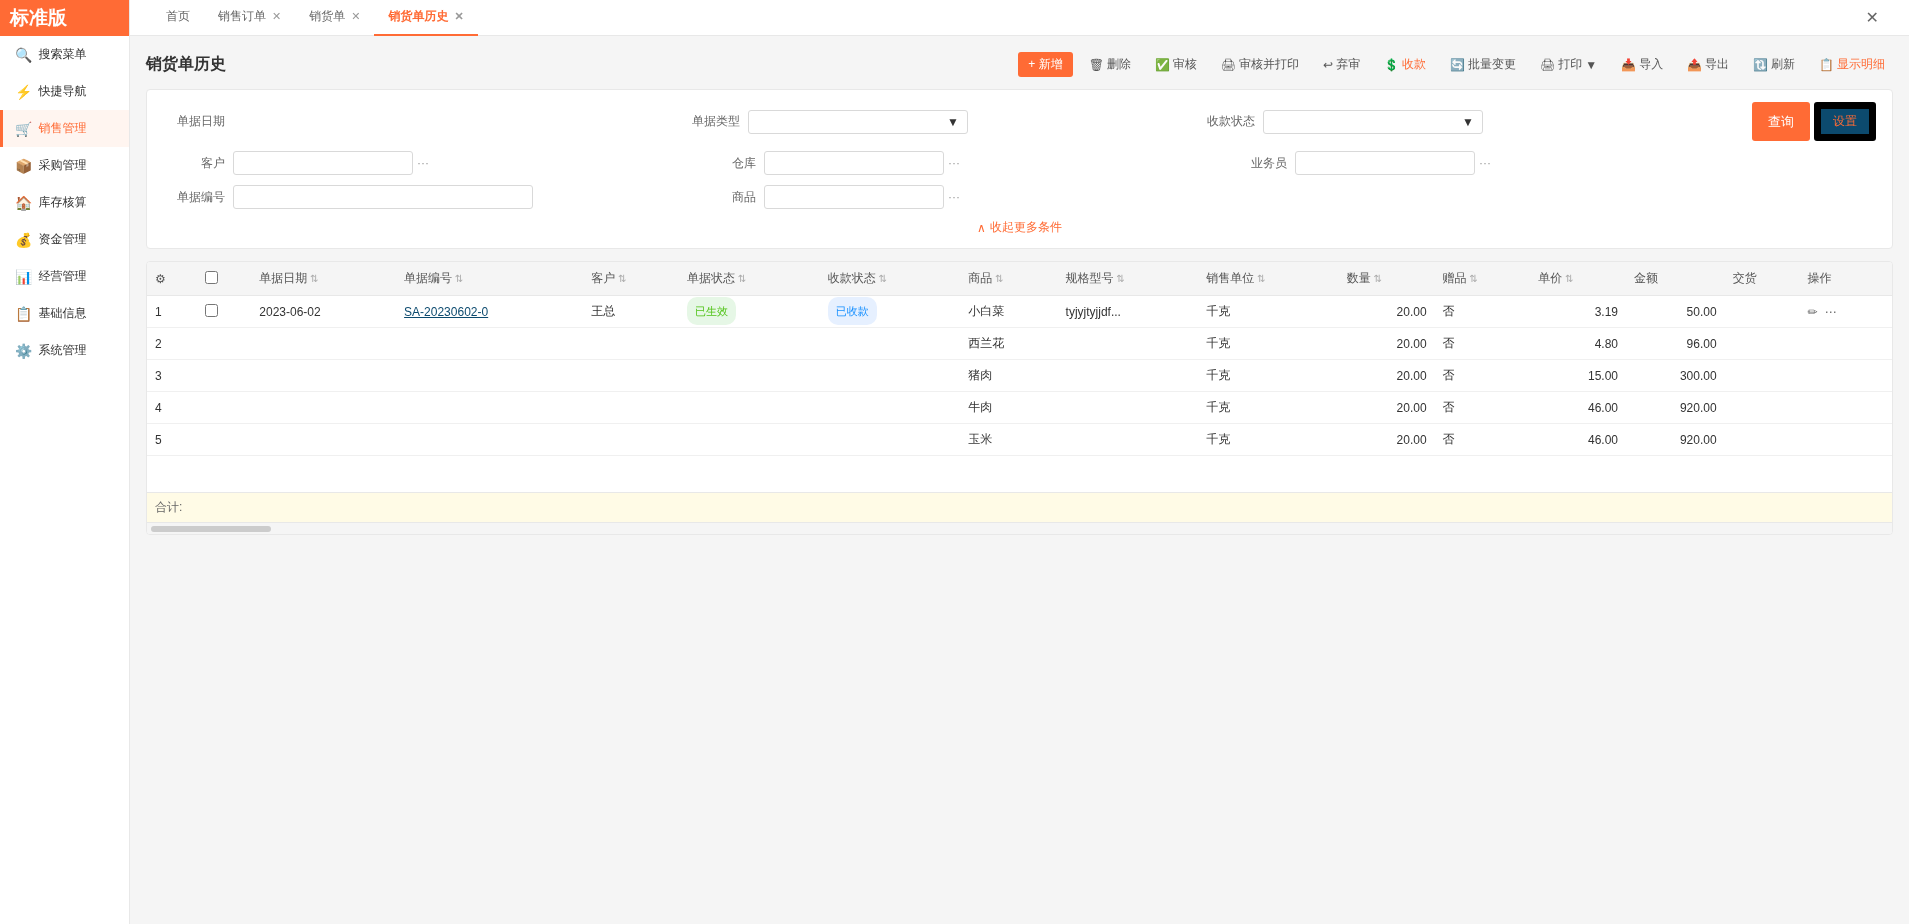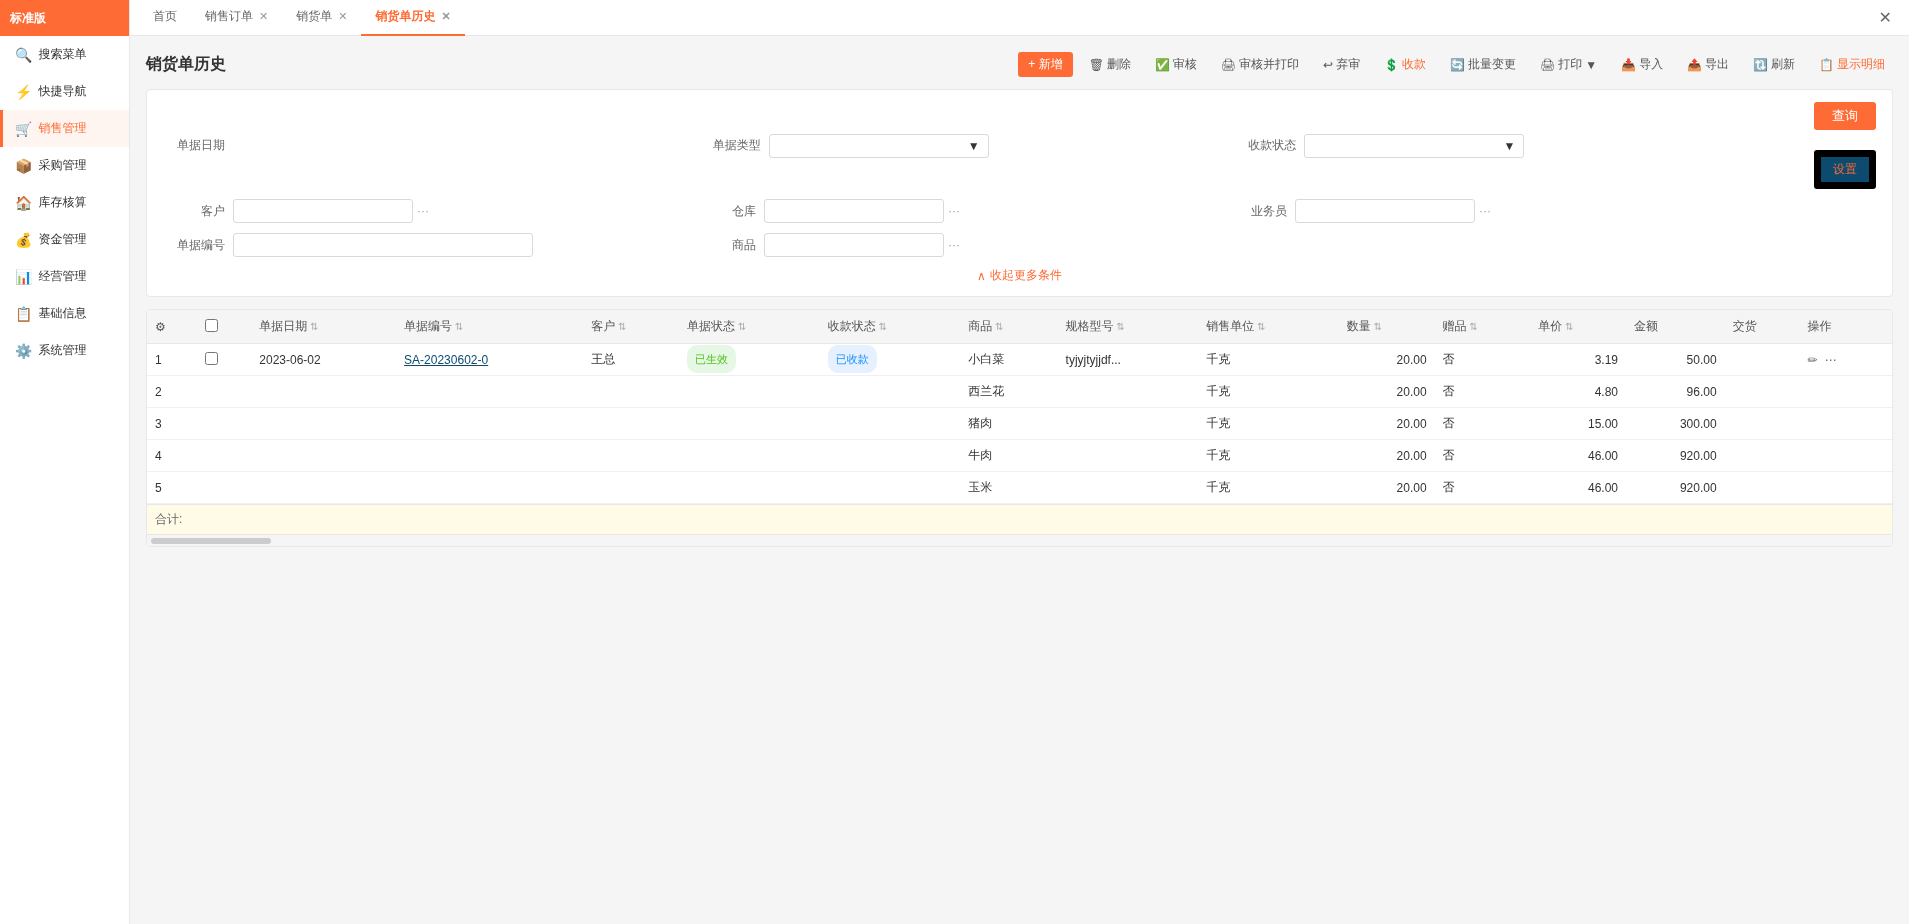--- a/index.html
+++ b/index.html
@@ -11,21 +11,21 @@
       background: #fff;
       border-right: 1px solid #e8e8e8;
       display: flex;
       flex-direction: column;
       flex-shrink: 0;
     }
     .sidebar-logo {
       background: #ff6b35;
       color: #fff;
       padding: 8px 10px;
-      font-size: 12px;
+      font-size: 19px;
       font-weight: bold;
       height: 36px;
       display: flex;
       align-items: center;
     }
     .sidebar-item {
       display: flex;
       align-items: center;
       padding: 10px 12px;
       cursor: pointer;
@@ -43,21 +43,21 @@
       overflow: hidden;
     }
 
     
     .top-nav {
       background: #fff;
       border-bottom: 1px solid #e8e8e8;
       display: flex;
       align-items: center;
       height: 36px;
-      padding: 0 9px;
+      padding: 0 22px;
     }
     .nav-tab {
       padding: 0 14px;
       height: 36px;
       display: flex;
       align-items: center;
       cursor: pointer;
       color: #666;
       border-bottom: 2px solid transparent;
       white-space: nowrap;
@@ -234,20 +234,21 @@
     .link-text { color: #0c4a6e; cursor: pointer; text-decoration: underline; }
     .action-icon { color: #666; cursor: pointer; margin-right: 4px; }
 
     
     .table-footer {
       background: #fffbe6;
       border-top: 1px solid #e8e8e8;
       display: flex;
       align-items: center;
       padding: 6px 8px;
+      margin-top: 36px;
     }
     .footer-label { color: #666; width: 80px; }
     .footer-cells {
       display: flex;
       flex: 1;
       align-items: center;
     }
 
     
     .pagination {
@@ -432,21 +433,21 @@
             <span>▼</span>
           </div>
         </div>
         <div style="display:flex;align-items:center;flex:1;">
           <span class="filter-label">收款状态</span>
           <div class="filter-select" style="width:220px;">
             <span></span>
             <span>▼</span>
           </div>
         </div>
-        <div style="display:flex;flex-direction:column;gap:20px;margin-left:12px;padding-left:32px;">
+        <div style="display:flex;flex-direction:row;gap:4px;margin-left:12px;padding-left:32px;">
           <button class="query-btn">查询</button>
           <button class="settings-btn">设置</button>
         </div>
       </div>
 
       <div class="filter-row">
         <div style="display:flex;align-items:center;flex:1;">
           <span class="filter-label">客户</span>
           <input class="filter-input" type="text" style="">
           <span class="filter-dots">···</span>

